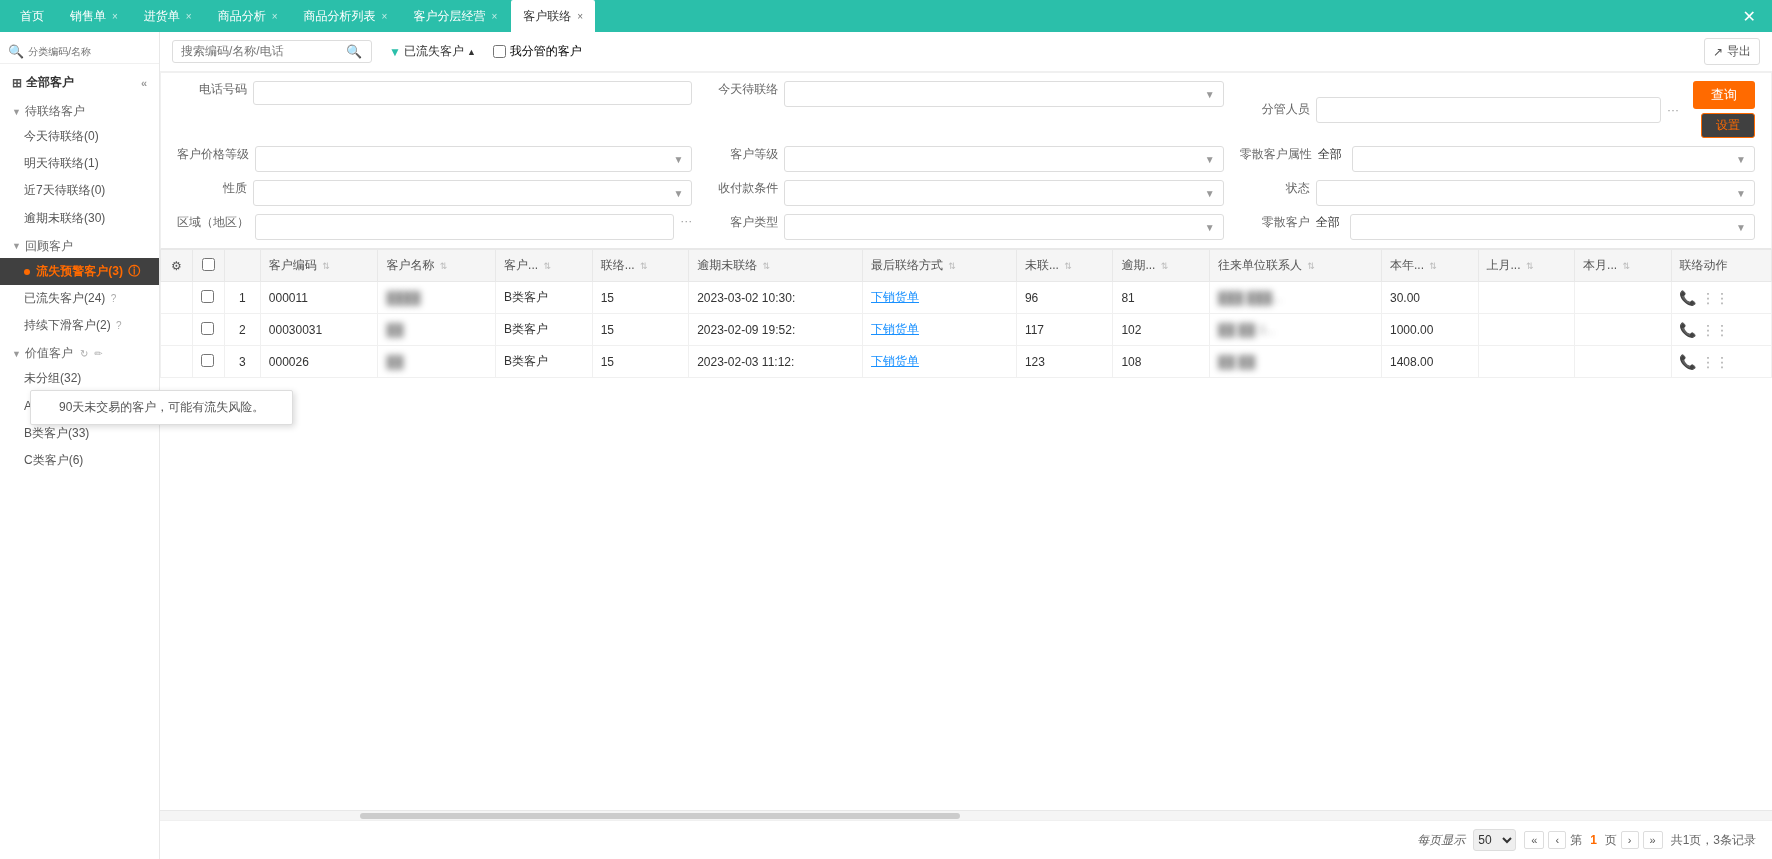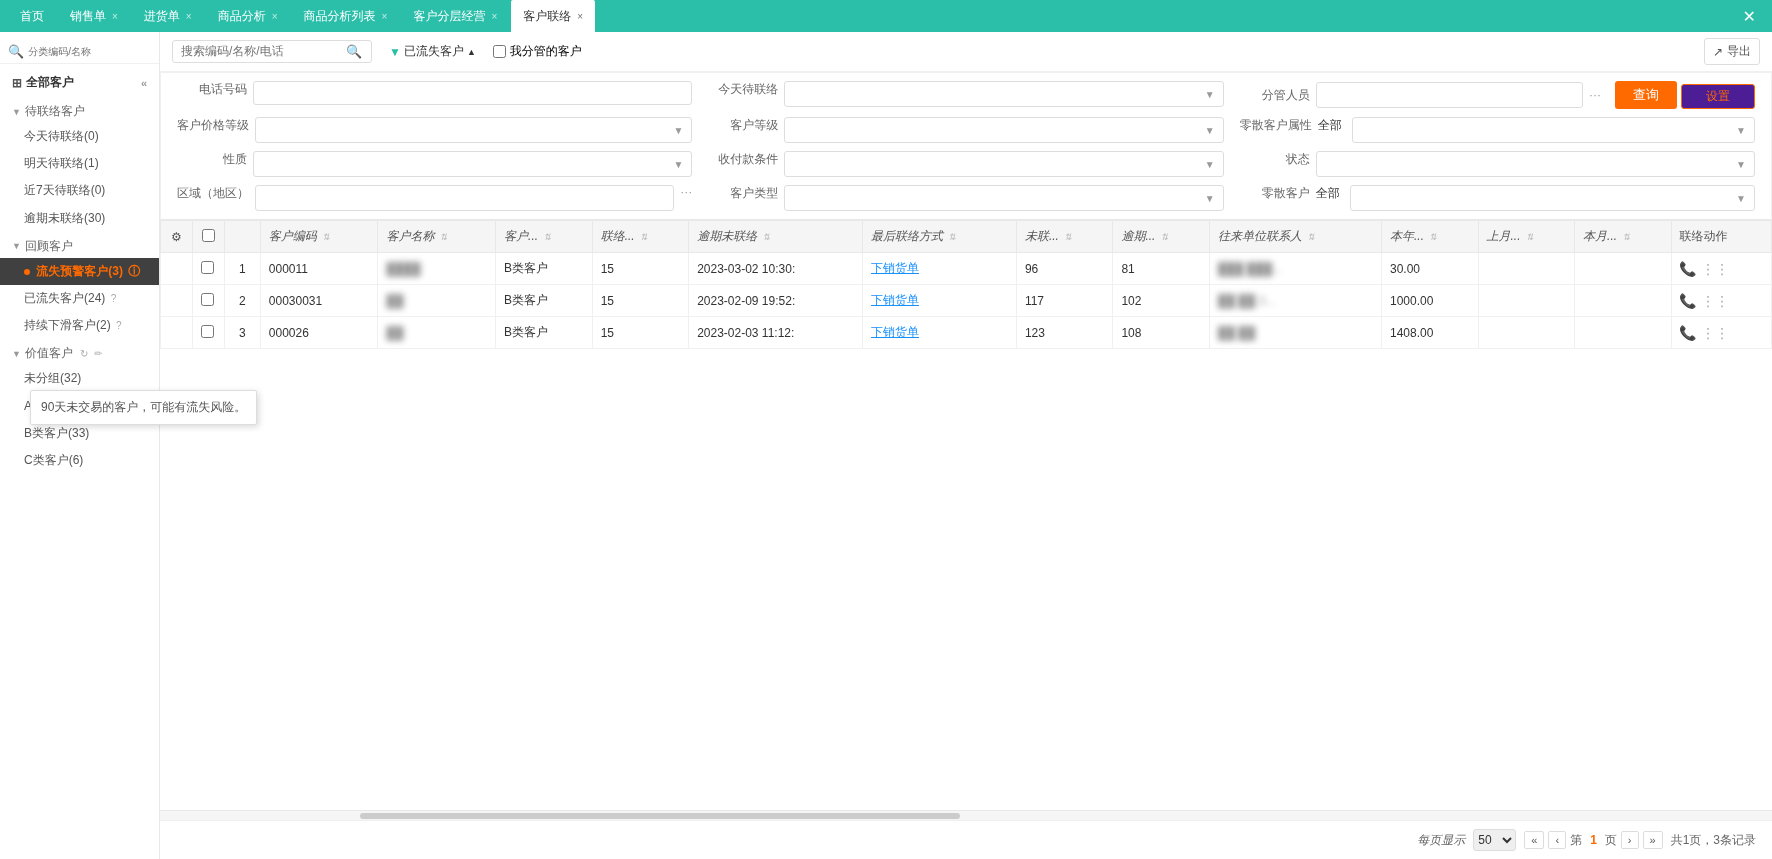--- a/index.html
+++ b/index.html
@@ -136,21 +136,21 @@
     }
 
     
     .tooltip-box {
       position: absolute;
       left: 30px;
       top: 390px;
       background: #fff;
       border: 1px solid #ddd;
       box-shadow: 2px 2px 6px rgba(0,0,0,0.15);
-      padding: 8px 10px;
+      padding: 8px 28px;
       font-size: 12px;
       color: #555;
       z-index: 100;
       white-space: nowrap;
       border-radius: 2px;
     }
 
     
     .content-area {
       flex: 1;
@@ -262,40 +262,40 @@
       min-height: 26px;
     }
     .filter-select .chevron { color: #999; font-size: 10px; }
     .filter-more { color: #999; cursor: pointer; }
     .filter-inline-value {
       color: #333;
       font-size: 12px;
     }
     .action-btns {
       display: flex;
-      flex-direction: row;
+      flex-direction: column;
       gap: 4px;
       align-items: flex-end;
       justify-content: center;
     }
     .btn-query {
       background: #ff6a00;
       color: #fff;
       border: none;
       border-radius: 3px;
       padding: 5px 18px;
       cursor: pointer;
       font-size: 13px;
     }
     .btn-settings {
-      background: #4c1d95;
+      background: #404040;
       color: #ff6a00;
       border: 1px solid #ff6a00;
       border-radius: 3px;
-      padding: 3px 24px;
+      padding: 3px 14px;
       cursor: pointer;
       font-size: 12px;
     }
 
     
     .table-area {
       flex: 1;
       overflow: auto;
       padding: 0;
     }
@@ -311,21 +311,20 @@
       text-align: left;
       white-space: nowrap;
       color: #555;
       font-weight: normal;
       position: sticky;
       top: 0;
       z-index: 2;
     }
     .data-table thead th.sortable {
       cursor: pointer;
-      font-style: italic;
     }
     .data-table thead th .sort-arrows {
       color: #bbb;
       font-size: 9px;
       margin-left: 2px;
     }
     .data-table tbody tr {
       background: #fff;
     }
     .data-table tbody td {

